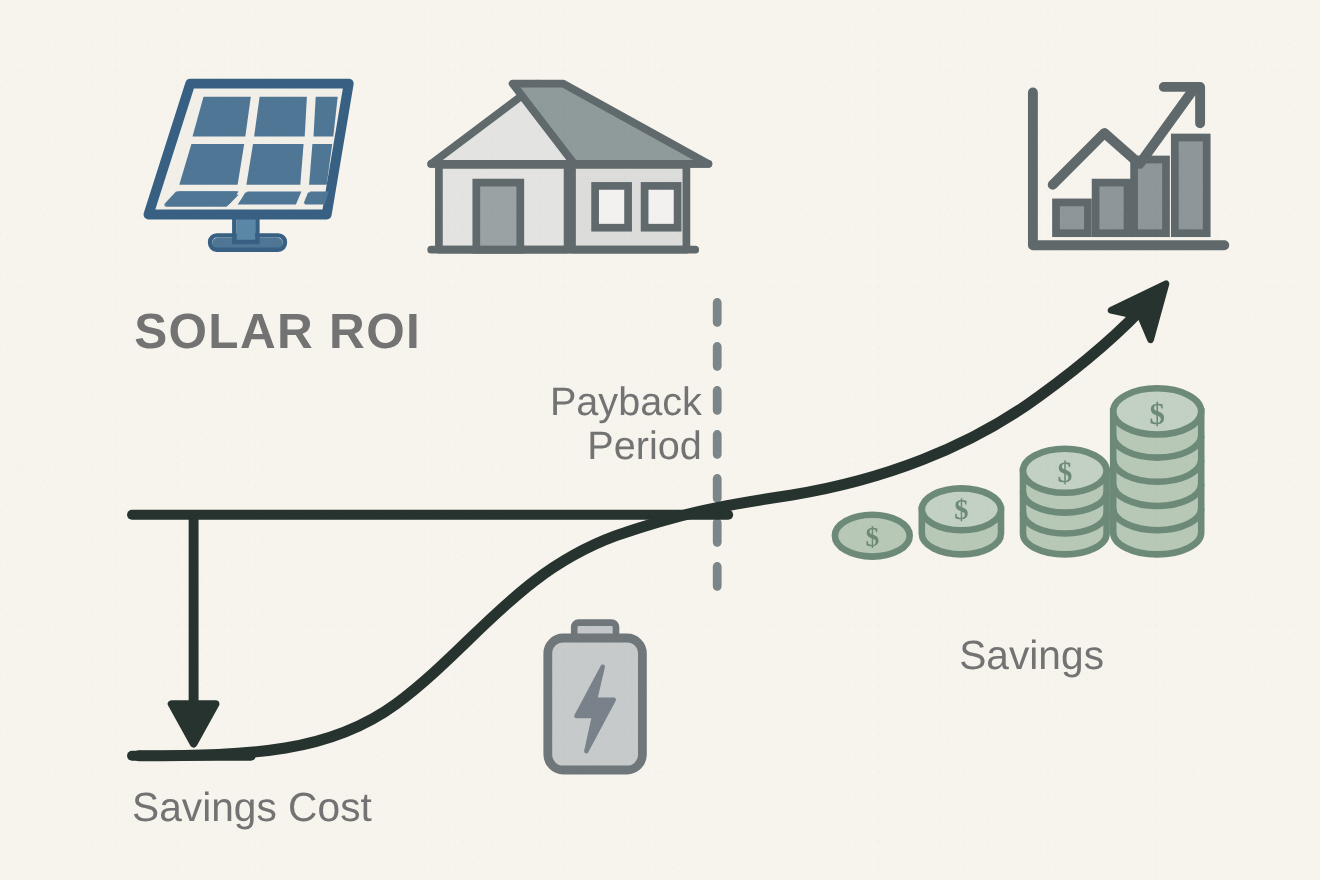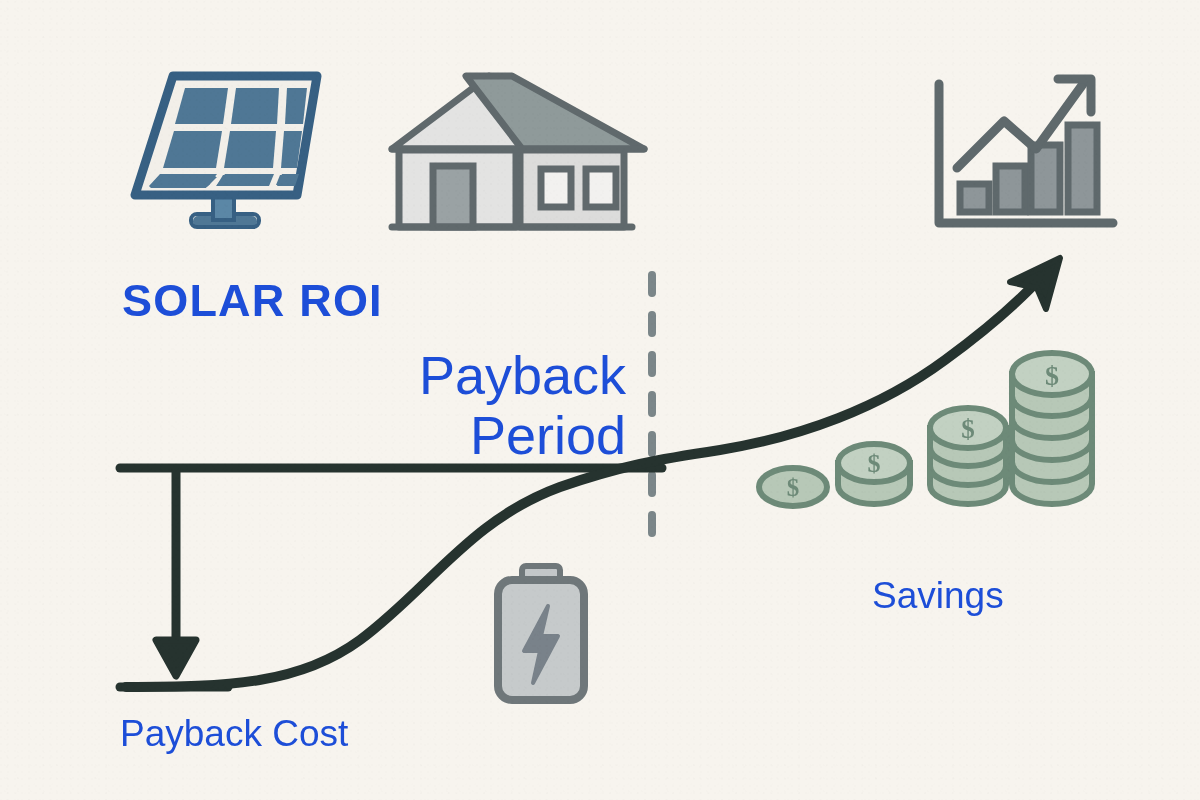--- a/index.html
+++ b/index.html
@@ -30,37 +30,37 @@
   }
   svg.layer {
     position: absolute;
     left: 0;
     top: 0;
     width: 1200px;
     height: 800px;
   }
   .txt {
     position: absolute;
-    color: #1d4ed8;
+    color: #737373;
     white-space: pre;
     line-height: 1.12;
   }
   #title-solar-roi {
     left: 122px;
     top: 276px;
     font-size: 45px;
     font-weight: 700;
     letter-spacing: 1.2px;
   }
   #label-payback {
-    left: 336px;
+    left: 348px;
     top: 345px;
     width: 290px;
     text-align: right;
-    font-size: 54px;
+    font-size: 36px;
     font-weight: 400;
   }
   #label-initial-cost {
     left: 120px;
     top: 713px;
     font-size: 37px;
     font-weight: 400;
   }
   #label-savings {
     left: 872px;
@@ -211,18 +211,18 @@
       <text x="1052" y="385" text-anchor="middle" font-family="'Liberation Serif', serif" font-size="28" font-weight="700" fill="#6d8a78">$</text>
     </g>
 
   </svg>
 
   <div class="txt" id="title-solar-roi">SOLAR ROI</div>
 
   <div class="txt" id="label-payback">Payback
 Period</div>
 
-  <div class="txt" id="label-initial-cost">Payback Cost</div>
+  <div class="txt" id="label-initial-cost">Savings Cost</div>
 
   <div class="txt" id="label-savings">Savings</div>
 
   <div id="grain"></div>
 </div>
 
 </body></html>

